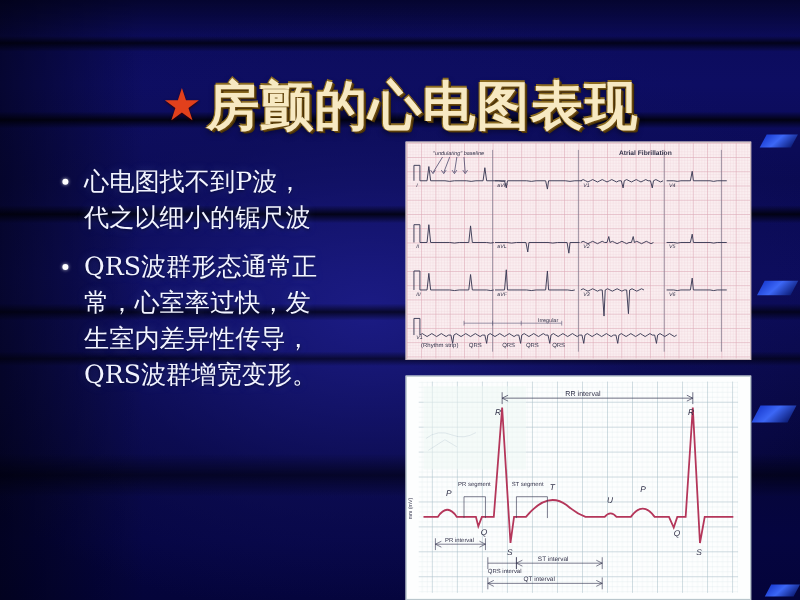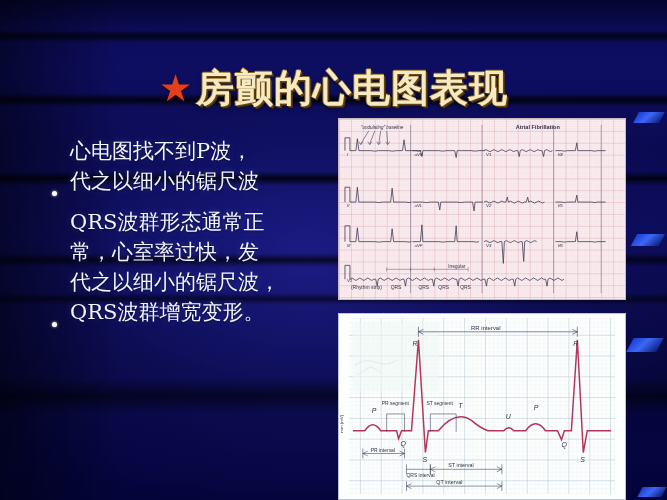--- a/index.html
+++ b/index.html
@@ -44,31 +44,31 @@
 
   
   #title-bar {
     position:absolute; left:0; top:62px; width:667px; height:52px;
     display:flex; align-items:center; justify-content:center;
   }
   #title-star { color:#e2401c; font-size:37px; line-height:1;
                 margin-right:4px; text-shadow:0 1px 2px #300; }
   #title-text {
     font-family:"DejaVu Serif", serif;
-    font-size:38px; font-weight:bold; letter-spacing:1px;
+    font-size:44px; font-weight:bold; letter-spacing:1px;
     color:#f7e9c2;
     text-shadow:
       1px 1px 0 #6a4a10, 2px 2px 0 #4a3208,
       -1px 0 0 #8a6a20, 0 -1px 0 #8a6a20,
       0 3px 5px rgba(0,0,0,.55);
   }
 
   
   #bullets { position:absolute; left:44px; top:136px; width:300px; }
-  .bullet-row { display:flex; align-items:flex-end; margin-bottom:11px; }
+  .bullet-row { display:flex; align-items:flex-start; margin-bottom:11px; }
   .bullet-dot {
     width:5px; height:5px; border-radius:50%;
     background:#ffffff; flex:0 0 auto;
     margin:13px 13px 0 8px;
     box-shadow:0 0 3px rgba(255,255,255,.8);
   }
   .bullet-text {
     font-family:"DejaVu Serif", serif;
     font-size:21px; line-height:30px; color:#f2f4ff;
     text-shadow:0 1px 3px rgba(0,0,40,.95), 0 0 7px rgba(120,150,255,.35);
@@ -114,21 +114,21 @@
   <div id="bullets">
     <div class="bullet-row">
       <span class="bullet-dot"></span>
       <span class="bullet-text">心电图找不到P波，
 代之以细小的锯尺波</span>
     </div>
     <div class="bullet-row">
       <span class="bullet-dot"></span>
       <span class="bullet-text">QRS波群形态通常正
 常，心室率过快，发
-代之以细小的锯尺波，
+生室内差异性传导，
 QRS波群增宽变形。</span>
     </div>
   </div>
 
   <div id="ecg-top">
     <svg class="ecg-svg" viewBox="0 0 288 182" preserveAspectRatio="none">
       <defs>
         <pattern id="pg-s" width="2.4" height="2.4" patternUnits="userSpaceOnUse">
           <path d="M2.4 0 L0 0 0 2.4" fill="none" stroke="#eccdd5" stroke-width="0.4"></path>
         </pattern>

